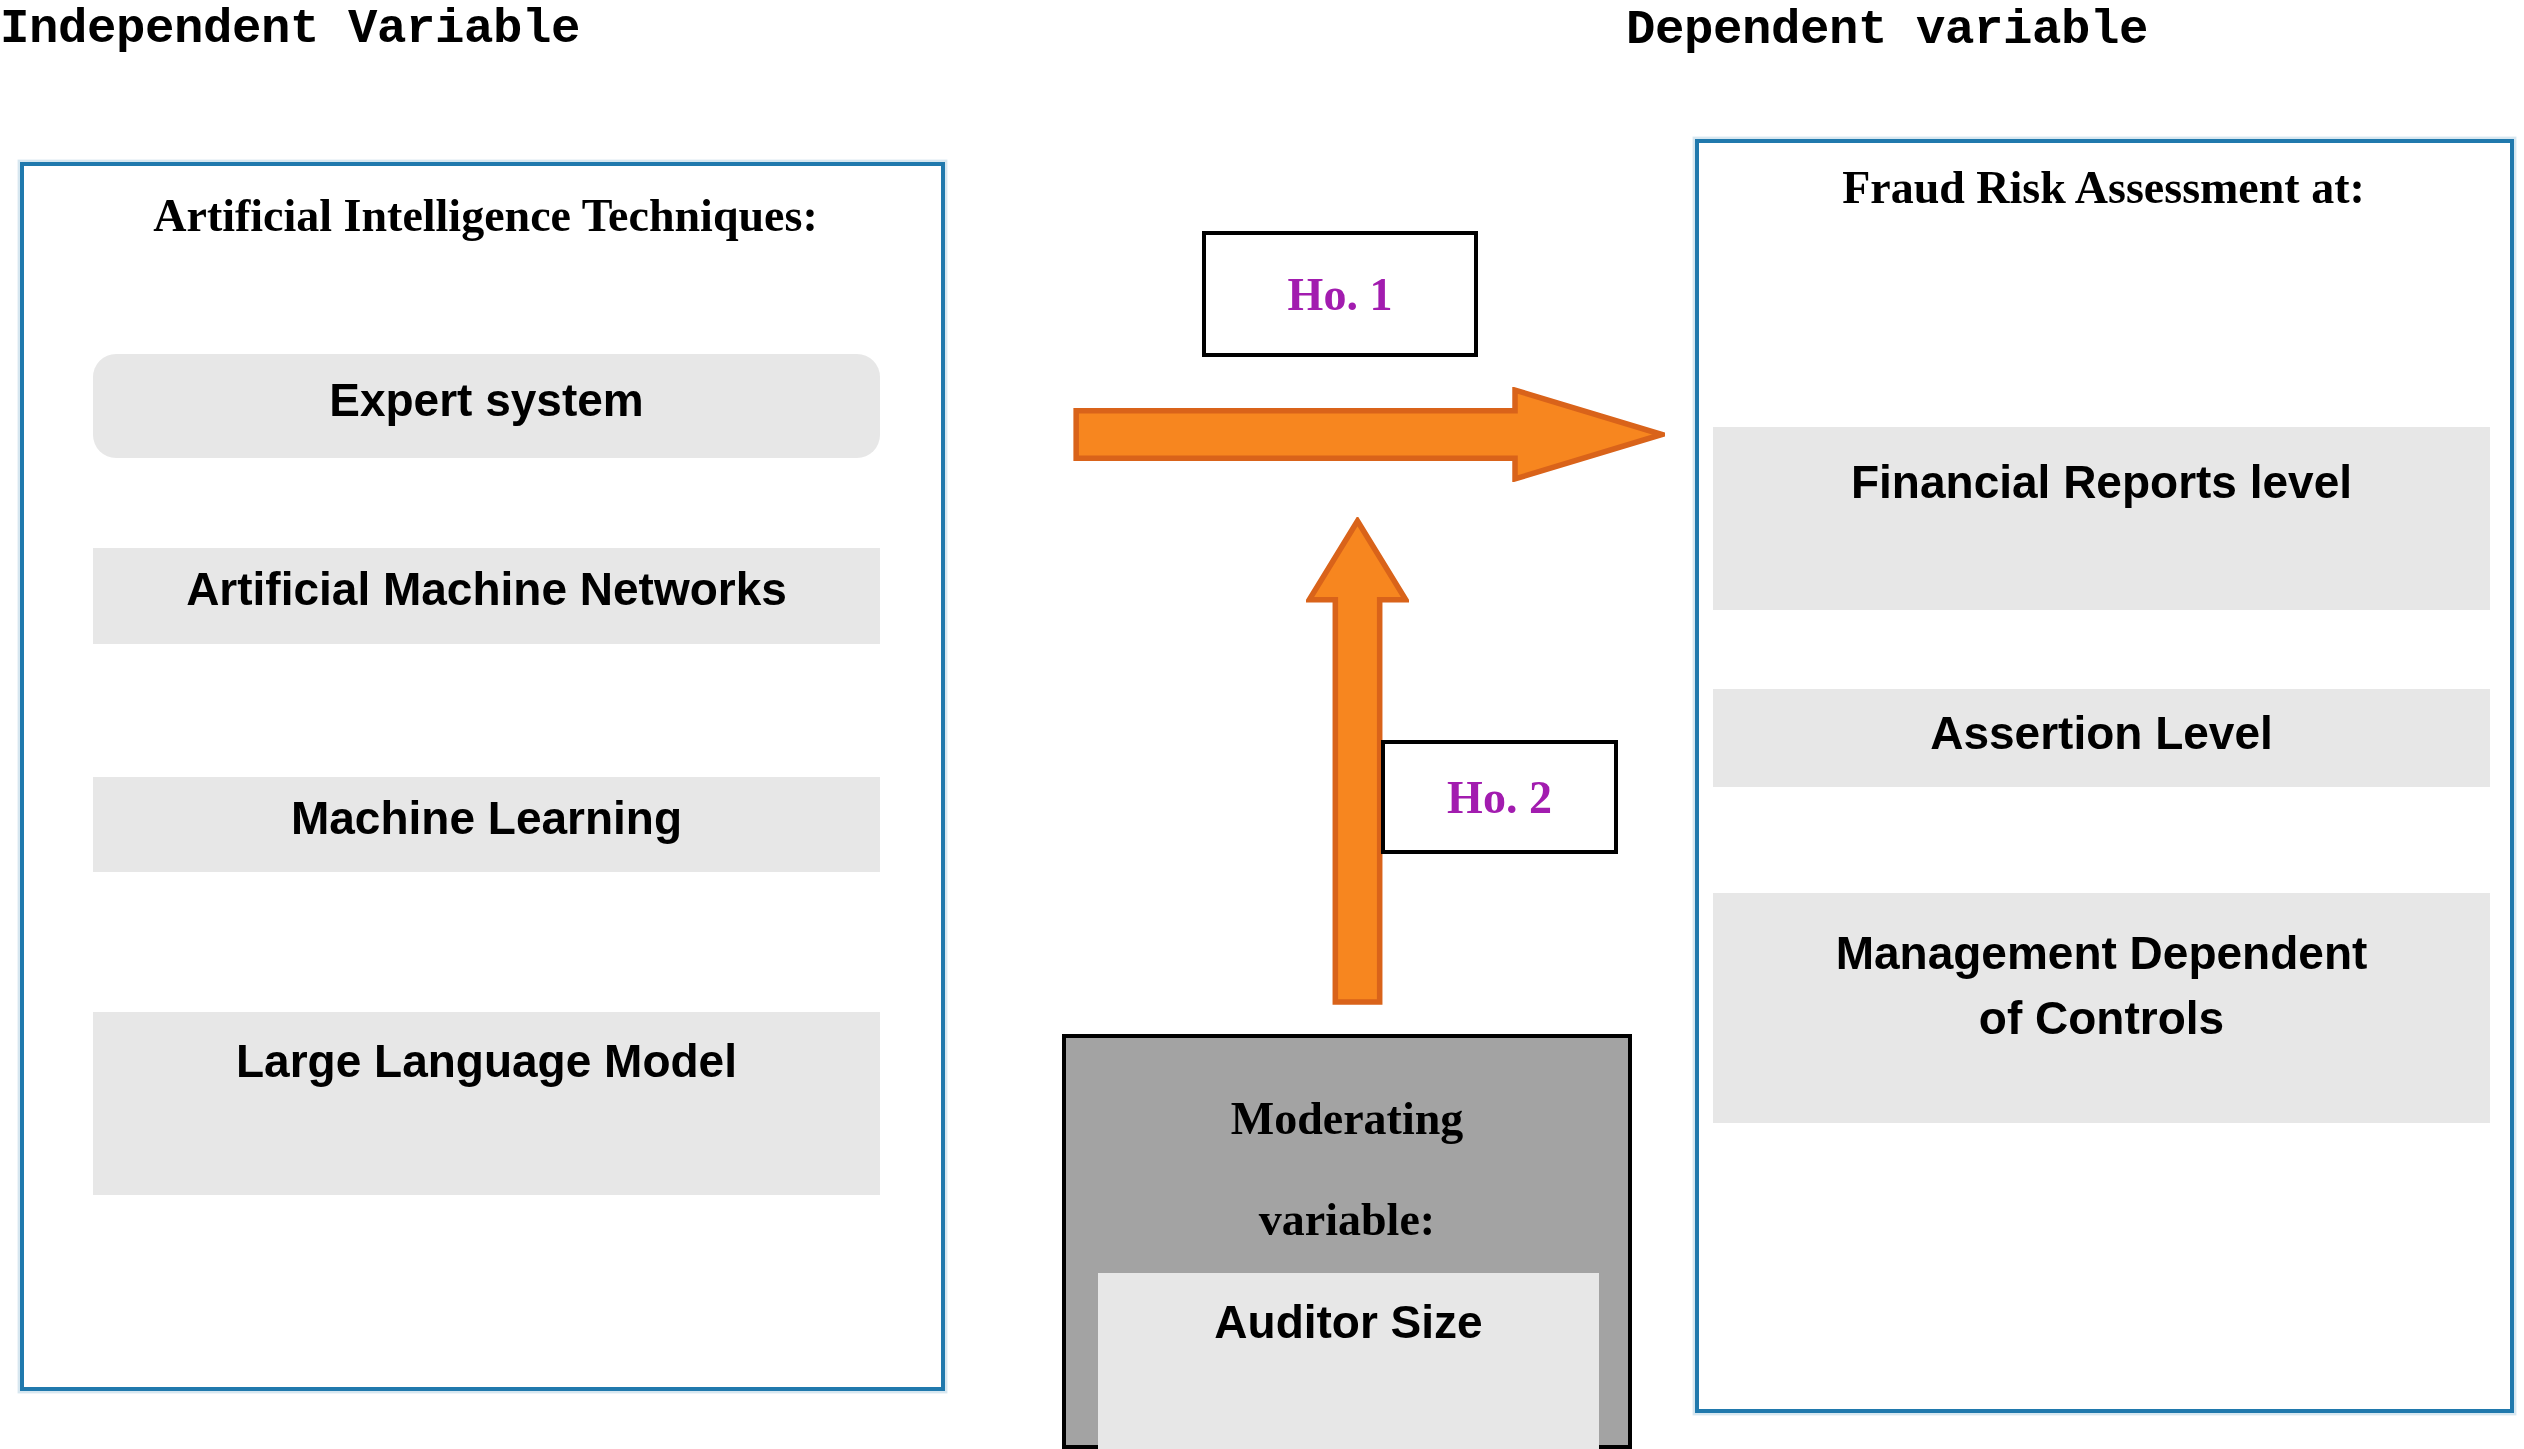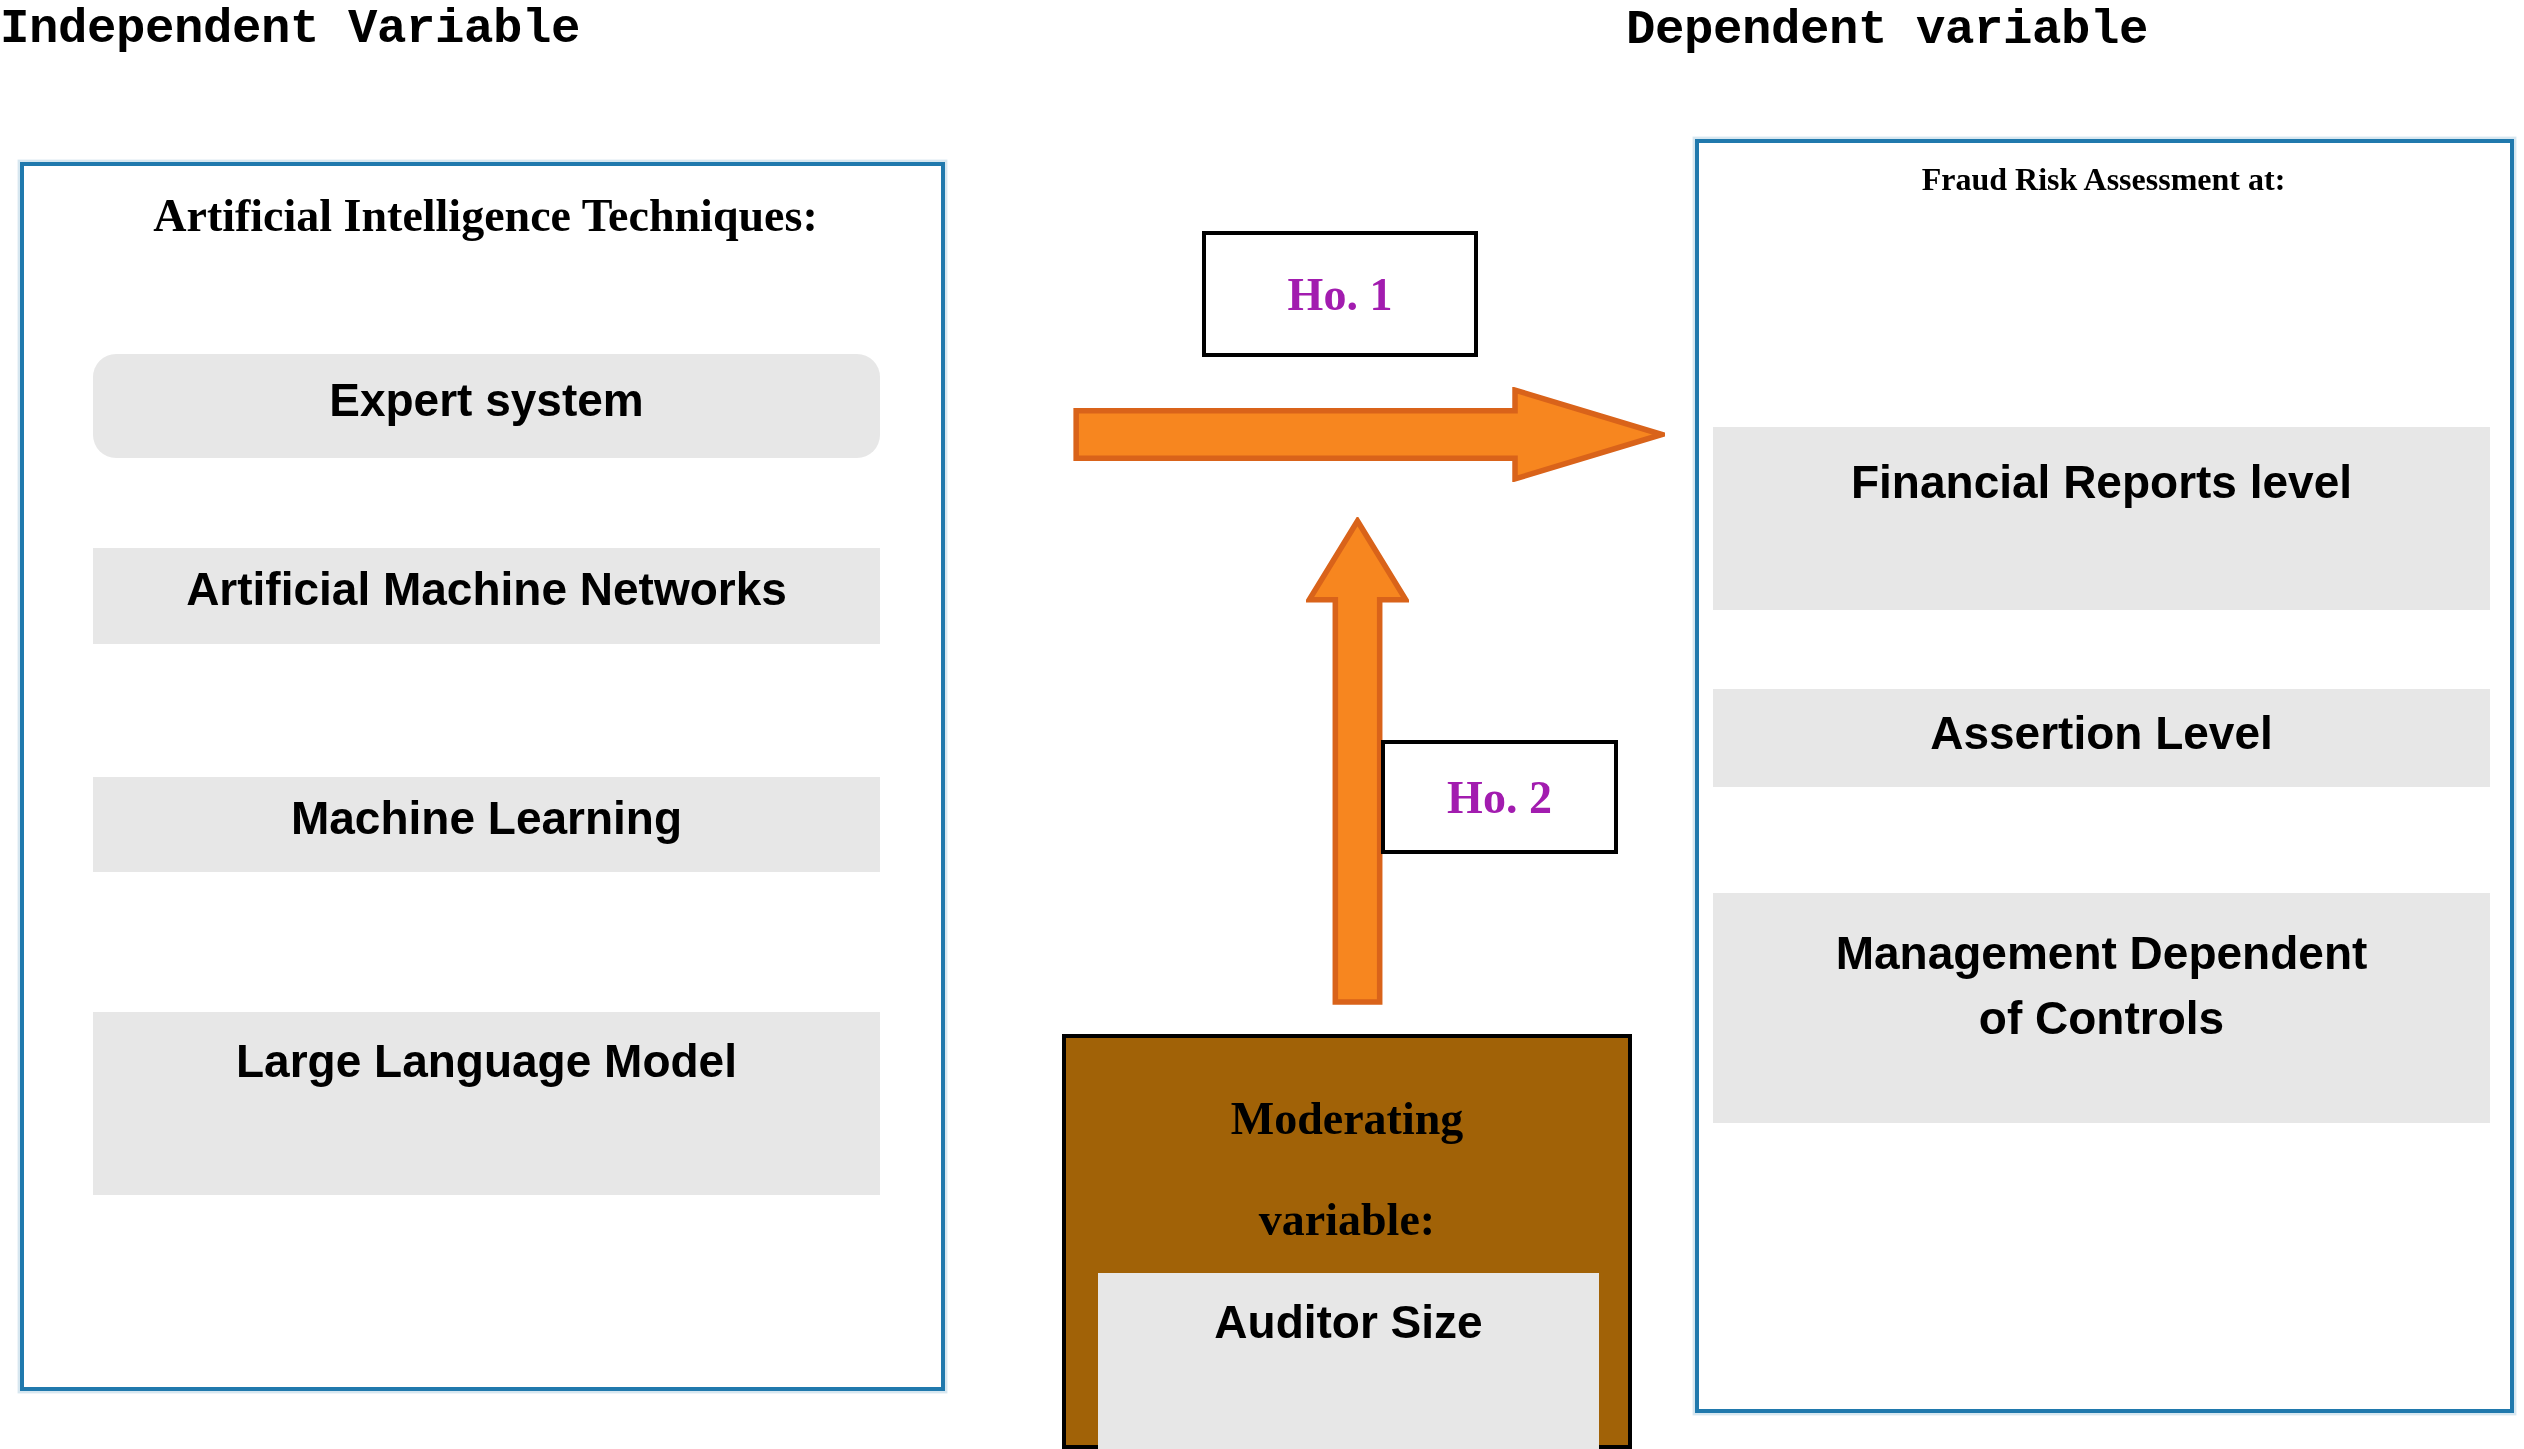--- a/index.html
+++ b/index.html
@@ -74,21 +74,21 @@
   #title-ai {
     left: 71px;
     top: 22px;
     width: 781px;
     font-size: 46px;
   }
   #title-fraud {
     left: 16px;
     top: 17.4px;
     width: 777px;
-    font-size: 32px;
+    font-size: 46px;
   }
 
   
   .chip {
     position: absolute;
     background: #E7E7E7;
     color: #000000;
     font-family: "Liberation Sans", sans-serif;
     font-weight: bold;
     text-align: center;
@@ -132,21 +132,21 @@
   #ho1-box { left: 1202px; top: 231px; width: 276px; height: 126px; }
   #ho2-box { left: 1381px; top: 740px; width: 237px; height: 114px; }
 
   
   #moderating-box {
     position: absolute;
     left: 1062px;
     top: 1034px;
     width: 570px;
     height: 415px;
-    background: #a16207;
+    background: #a3a3a3;
     border: 4px solid #000000;
     box-sizing: border-box;
   }
   #moderating-title {
     position: absolute;
     left: 0px;
     top: 30px;
     width: 100%;
     text-align: center;
     font-family: "Liberation Serif", serif;

